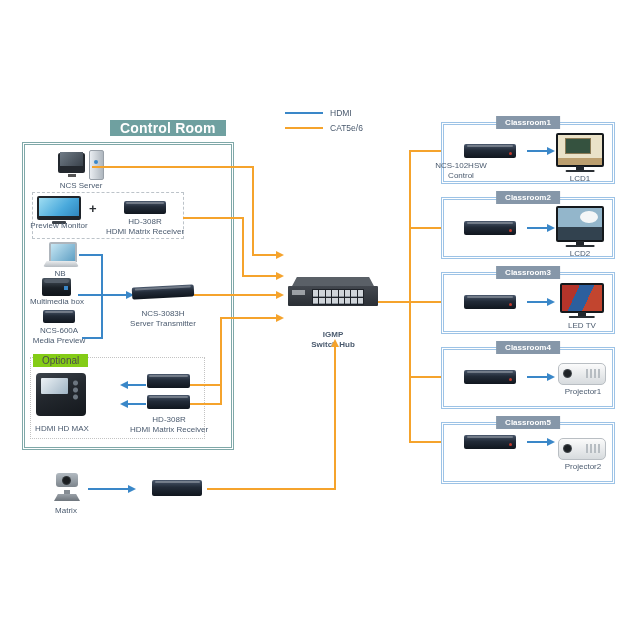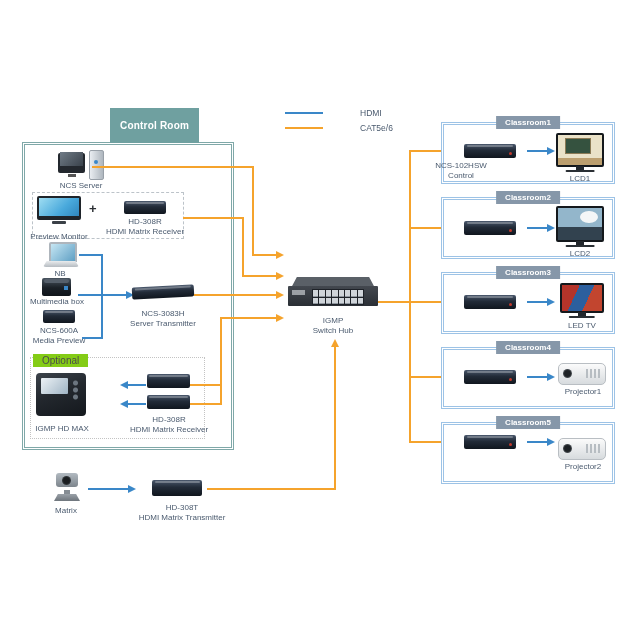--- a/index.html
+++ b/index.html
@@ -1,38 +1,38 @@
 <!DOCTYPE html>
 <html><head>
 <meta charset="utf-8">
 <style>
   html,body{margin:0;padding:0;background:#fff;}
   .canvas{position:relative;width:640px;height:640px;background:#fff;
           font-family:"Liberation Sans",sans-serif;overflow:hidden;}
   
   .lbl{position:absolute;font-size:8px;line-height:1.28;color:#4A5A6E;
        text-align:center;transform:translateX(-50%);white-space:nowrap;}
-  .lbl-left{position:absolute;font-size:8.5px;color:#4A5A6E;white-space:nowrap;margin-left:30px;}
+  .lbl-left{position:absolute;font-size:8.5px;color:#4A5A6E;white-space:nowrap;}
   
   .hl{position:absolute;height:2px;}
   .vl{position:absolute;width:2px;}
   .orange{background:#F5A32C;}
   .blue{background:#3A87C8;}
   .arr-r{position:absolute;width:0;height:0;border-top:4px solid transparent;
          border-bottom:4px solid transparent;border-left:8px solid #F5A32C;}
   .arr-r.b{border-left-color:#3A87C8;}
   .arr-l{position:absolute;width:0;height:0;border-top:4px solid transparent;
          border-bottom:4px solid transparent;border-right:8px solid #3A87C8;}
   .arr-u{position:absolute;width:0;height:0;border-left:4px solid transparent;
          border-right:4px solid transparent;border-bottom:8px solid #F5A32C;}
   
   .room{position:absolute;left:22px;top:142px;width:206px;height:302px;
         border:3px double #7FA8A8;background:#fff;}
-  .room-tab{position:absolute;left:110px;top:108px;background:#6FA0A0;color:#fff;
-            font-size:10px;font-weight:bold;padding:12px 10px;letter-spacing:.2px;}
+  .room-tab{position:absolute;left:110px;top:120px;background:#6FA0A0;color:#fff;
+            font-size:14px;font-weight:bold;padding:0 10px;letter-spacing:.2px;}
   .cls-box{position:absolute;left:441px;width:168px;height:56px;
            border:3px double #9DC3E6;background:#fff;}
   .cls-tab{position:absolute;background:#8697A9;color:#fff;font-size:8px;
            font-weight:bold;padding:2px 9px;transform:translateX(-50%);}
   .dash{position:absolute;border:1px dashed #BCC3C9;}
   .dash2{position:absolute;border:1px dotted #C3C3C3;}
   .opt-tab{position:absolute;background:#84cc16;color:#4a4a4a;font-size:10px;
            padding:1px 9px;}
   
   .dev{position:absolute;border-radius:2px;
@@ -145,21 +145,21 @@
   <div class="lbl" style="left:81px;top:181px;">NCS Server</div>
 
   <div class="dash" style="left:32px;top:192px;width:150px;height:45px;"></div>
   <div class="pmon" style="left:37px;top:196px;">
     <div class="fr"></div>
       <div class="scr"></div>
       <div class="base"></div>
   </div>
   <div class="plus" style="left:89px;top:201px;">+</div>
   <div class="dev" style="left:124px;top:201px;width:42px;height:13px;"></div>
-  <div class="lbl" style="left:59px;top:232px;text-align:right;">Preview Monitor</div>
+  <div class="lbl" style="left:59px;top:221px;text-align:right;">Preview Monitor</div>
   <div class="lbl" style="left:145px;top:217px;">
     <div>HD-308R</div>
     <div>HDMI Matrix Receiver</div>
   </div>
 
   <div class="laptop" style="left:43px;top:242px;">
     <div class="scr"></div>
       <div class="kb"></div>
   </div>
   <div class="lbl" style="left:60px;top:269px;">NB</div>
@@ -182,21 +182,21 @@
     <div>NCS-3083H</div>
     <div>Server Transmitter</div>
   </div>
 
   <div class="dash2" style="left:30px;top:357px;width:173px;height:80px;"></div>
   <div class="opt-tab" style="left:33px;top:354px;">Optional</div>
   <div class="minihd" style="left:36px;top:373px;">
     <div class="scr"></div>
       <div class="btns"></div>
   </div>
-  <div class="lbl" style="left:62px;top:424px;">IGMP HD MAX</div>
+  <div class="lbl" style="left:62px;top:424px;">HDMI HD MAX</div>
   <div class="dev" style="left:147px;top:374px;width:43px;height:14px;"></div>
   <div class="dev" style="left:147px;top:395px;width:43px;height:14px;"></div>
   <div class="lbl" style="left:169px;top:415px;">
     <div>HD-308R</div>
     <div>HDMI Matrix Receiver</div>
   </div>
 
   <div class="hl blue" style="left:128px;top:384px;width:18px;"></div>
   <div class="arr-l" style="left:120px;top:381px;"></div>
   <div class="hl blue" style="left:128px;top:403px;width:18px;"></div>
@@ -238,39 +238,35 @@
           <i></i>
           <i></i>
           <i></i>
           <i></i>
           <i></i>
           <i></i>
           <i></i>
         </div>
     </div>
   </div>
-  <div class="lbl" style="left:333px;top:316px;">
+  <div class="lbl" style="left:333px;top:330px;font-weight:bold;">
     <div>IGMP</div>
     <div>Switch Hub</div>
   </div>
 
   <div class="cam" style="left:52px;top:470px;">
     <div class="head"></div>
       <div class="lens"></div>
       <div class="neck"></div>
       <div class="base"></div>
   </div>
   <div class="lbl" style="left:66px;top:506px;">Matrix</div>
   <div class="hl blue" style="left:88px;top:488px;width:40px;"></div>
   <div class="arr-r b" style="left:128px;top:485px;"></div>
   <div class="dev" style="left:152px;top:480px;width:50px;height:16px;"></div>
-  <div class="lbl" style="left:182px;top:503px;">
-    <div>HD-308T</div>
-    <div>HDMI Matrix Transmitter</div>
-  </div>
   <div class="hl orange" style="left:207px;top:488px;width:129px;"></div>
   <div class="vl orange" style="left:334px;top:347px;height:143px;"></div>
   <div class="arr-u" style="left:331px;top:339px;"></div>
 
   <div class="hl orange" style="left:378px;top:301px;width:33px;"></div>
   <div class="vl orange" style="left:409px;top:150px;height:293px;"></div>
   <div class="hl orange" style="left:409px;top:150px;width:38px;"></div>
   <div class="arr-r" style="left:447px;top:147px;"></div>
   <div class="hl orange" style="left:409px;top:227px;width:38px;"></div>
   <div class="arr-r" style="left:447px;top:224px;"></div>

